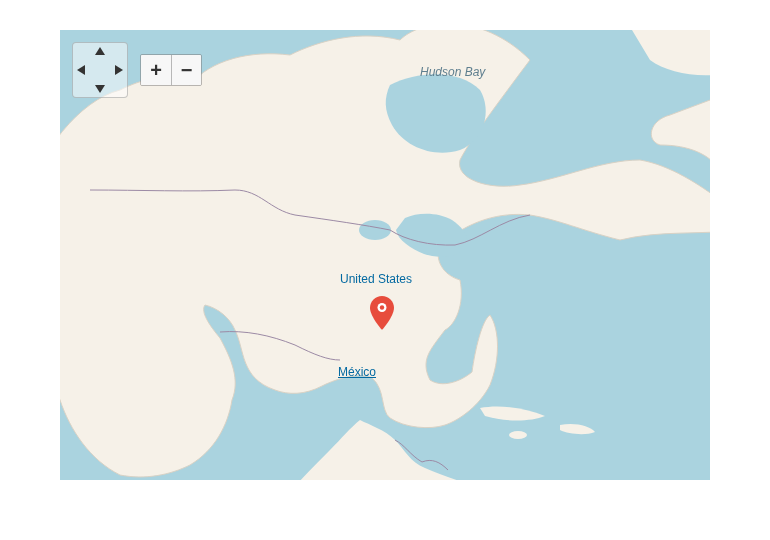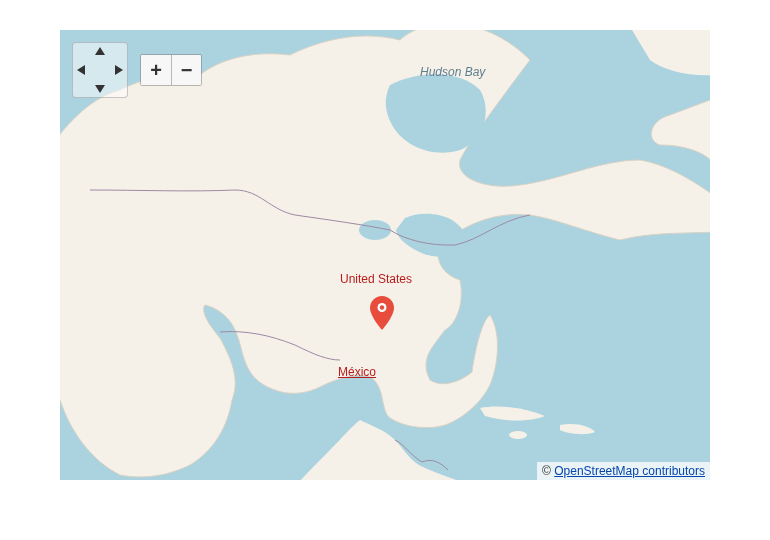--- a/index.html
+++ b/index.html
@@ -20,21 +20,21 @@
     background: #aad3df;
   }
   
   .map-land {
     position: absolute;
     inset: 0;
   }
   .label {
     position: absolute;
     font-size: 12px;
-    color: #b91c1c;
+    color: #0369a1;
     white-space: nowrap;
     pointer-events: none;
   }
   .label.italic {
     font-style: italic;
     color: #5f7f8f;
     text-align: center;
   }
   
   .marker {
@@ -207,17 +207,14 @@
     <div class="arrow down"></div>
     <div class="arrow left"></div>
     <div class="arrow right"></div>
   </div>
 
   <div class="zoom-control">
     <button>+</button>
     <button>−</button>
   </div>
 
-  <div class="attrib">
-    <span>© </span><a href="#">OpenStreetMap contributors</a>
-  </div>
 
 </div>
 
 </body></html>

